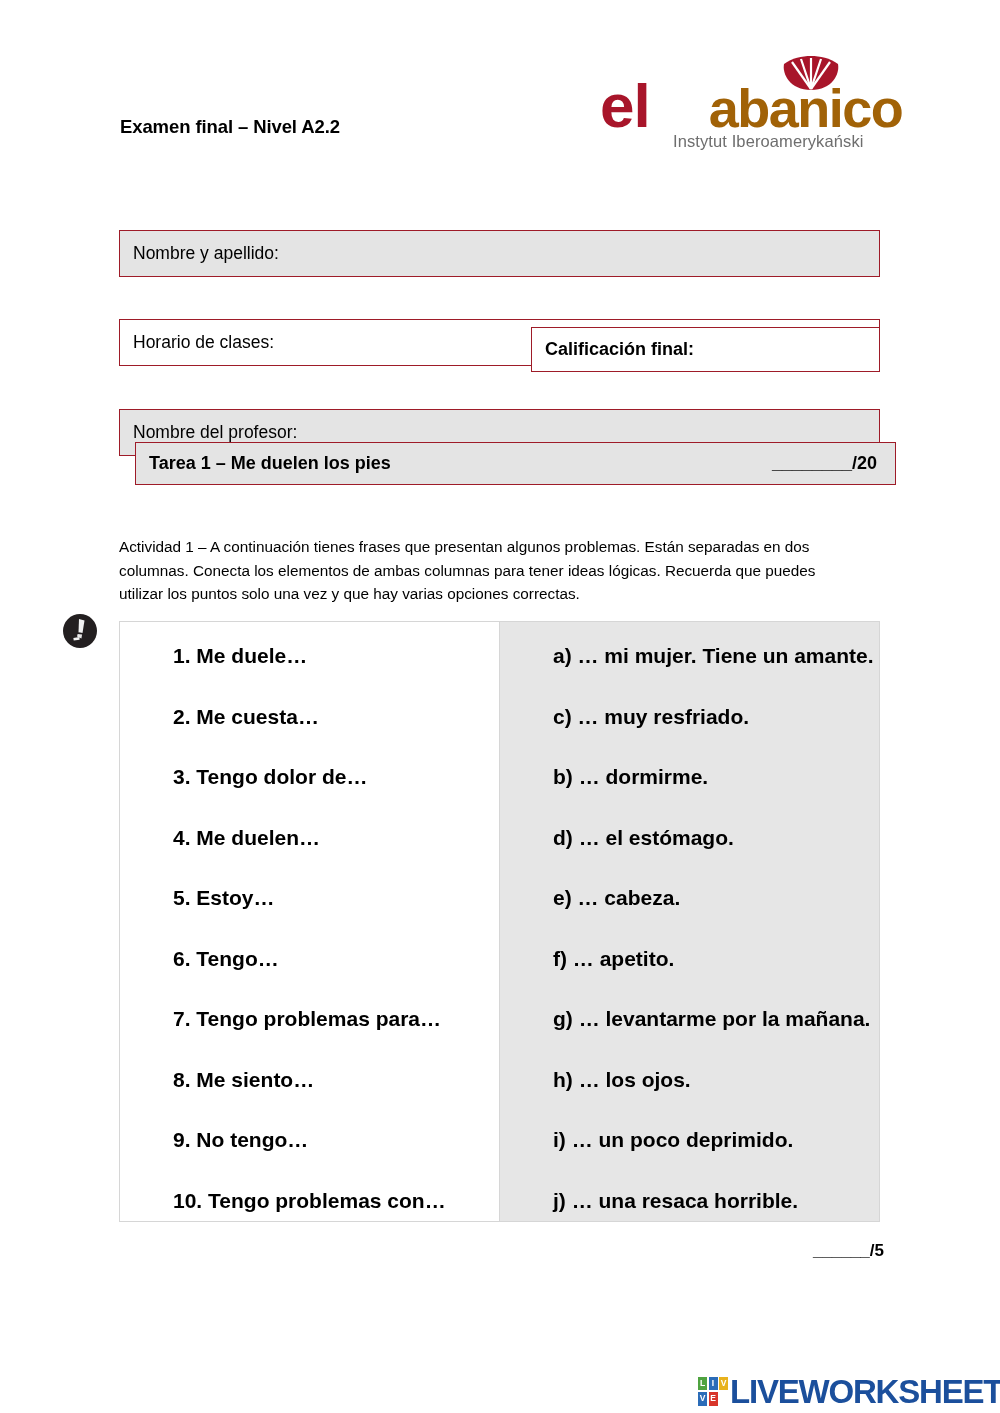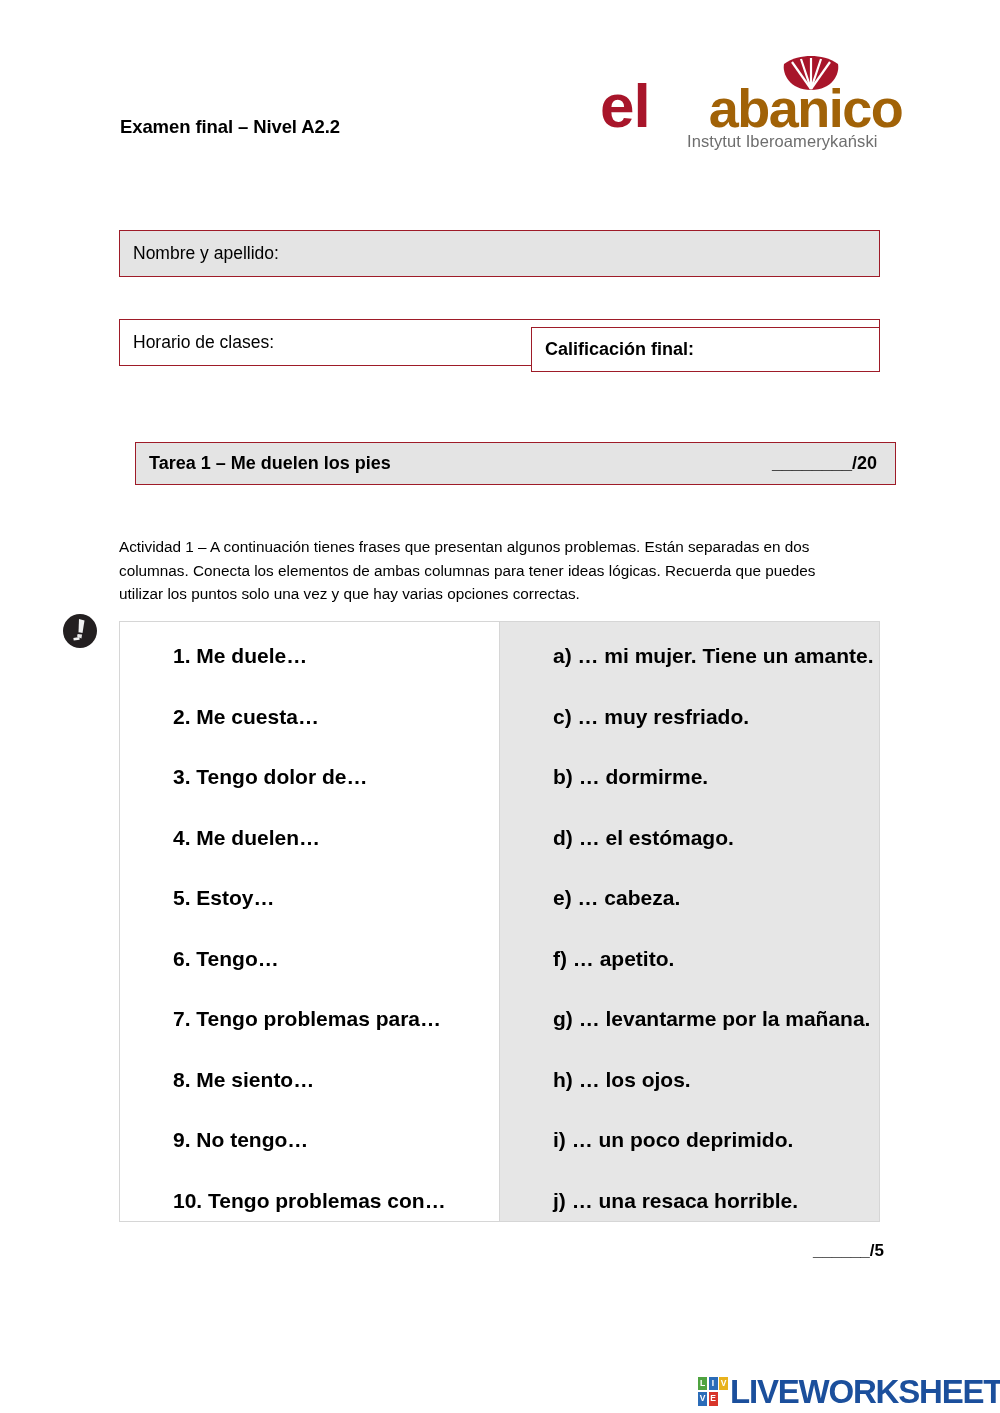--- a/index.html
+++ b/index.html
@@ -77,21 +77,21 @@
   }
   .brand-abanico {
     font-size: 54px;
     font-weight: bold;
     color: #a16207;
     line-height: 52px;
     letter-spacing: -1.5px;
   }
   .brand-tagline {
     position: absolute;
-    left: 87px;
+    left: 73px;
     top: 80px;
     font-size: 16.5px;
     color: #6e6e6e;
     letter-spacing: 0.1px;
     white-space: nowrap;
   }
 
   
   .info-table {
     position: absolute;
@@ -280,20 +280,23 @@
   </div>
 </div>
 
 <div class="info-table">
   <div class="info-row">
     <span>Nombre y apellido:</span>
   </div>
   <div class="info-row white">
     <span>Horario de clases:</span>
   </div>
+  <div class="info-row">
+    <span>Nombre del profesor:</span>
+  </div>
   <div class="grade-row">
     <span>Calificación final:</span>
   </div>
 </div>
 
 <div class="task-bar">
   <span>Tarea 1 – Me duelen los pies</span>
   <span class="spacer"></span>
   <span class="task-score">________/20</span>
 </div>

